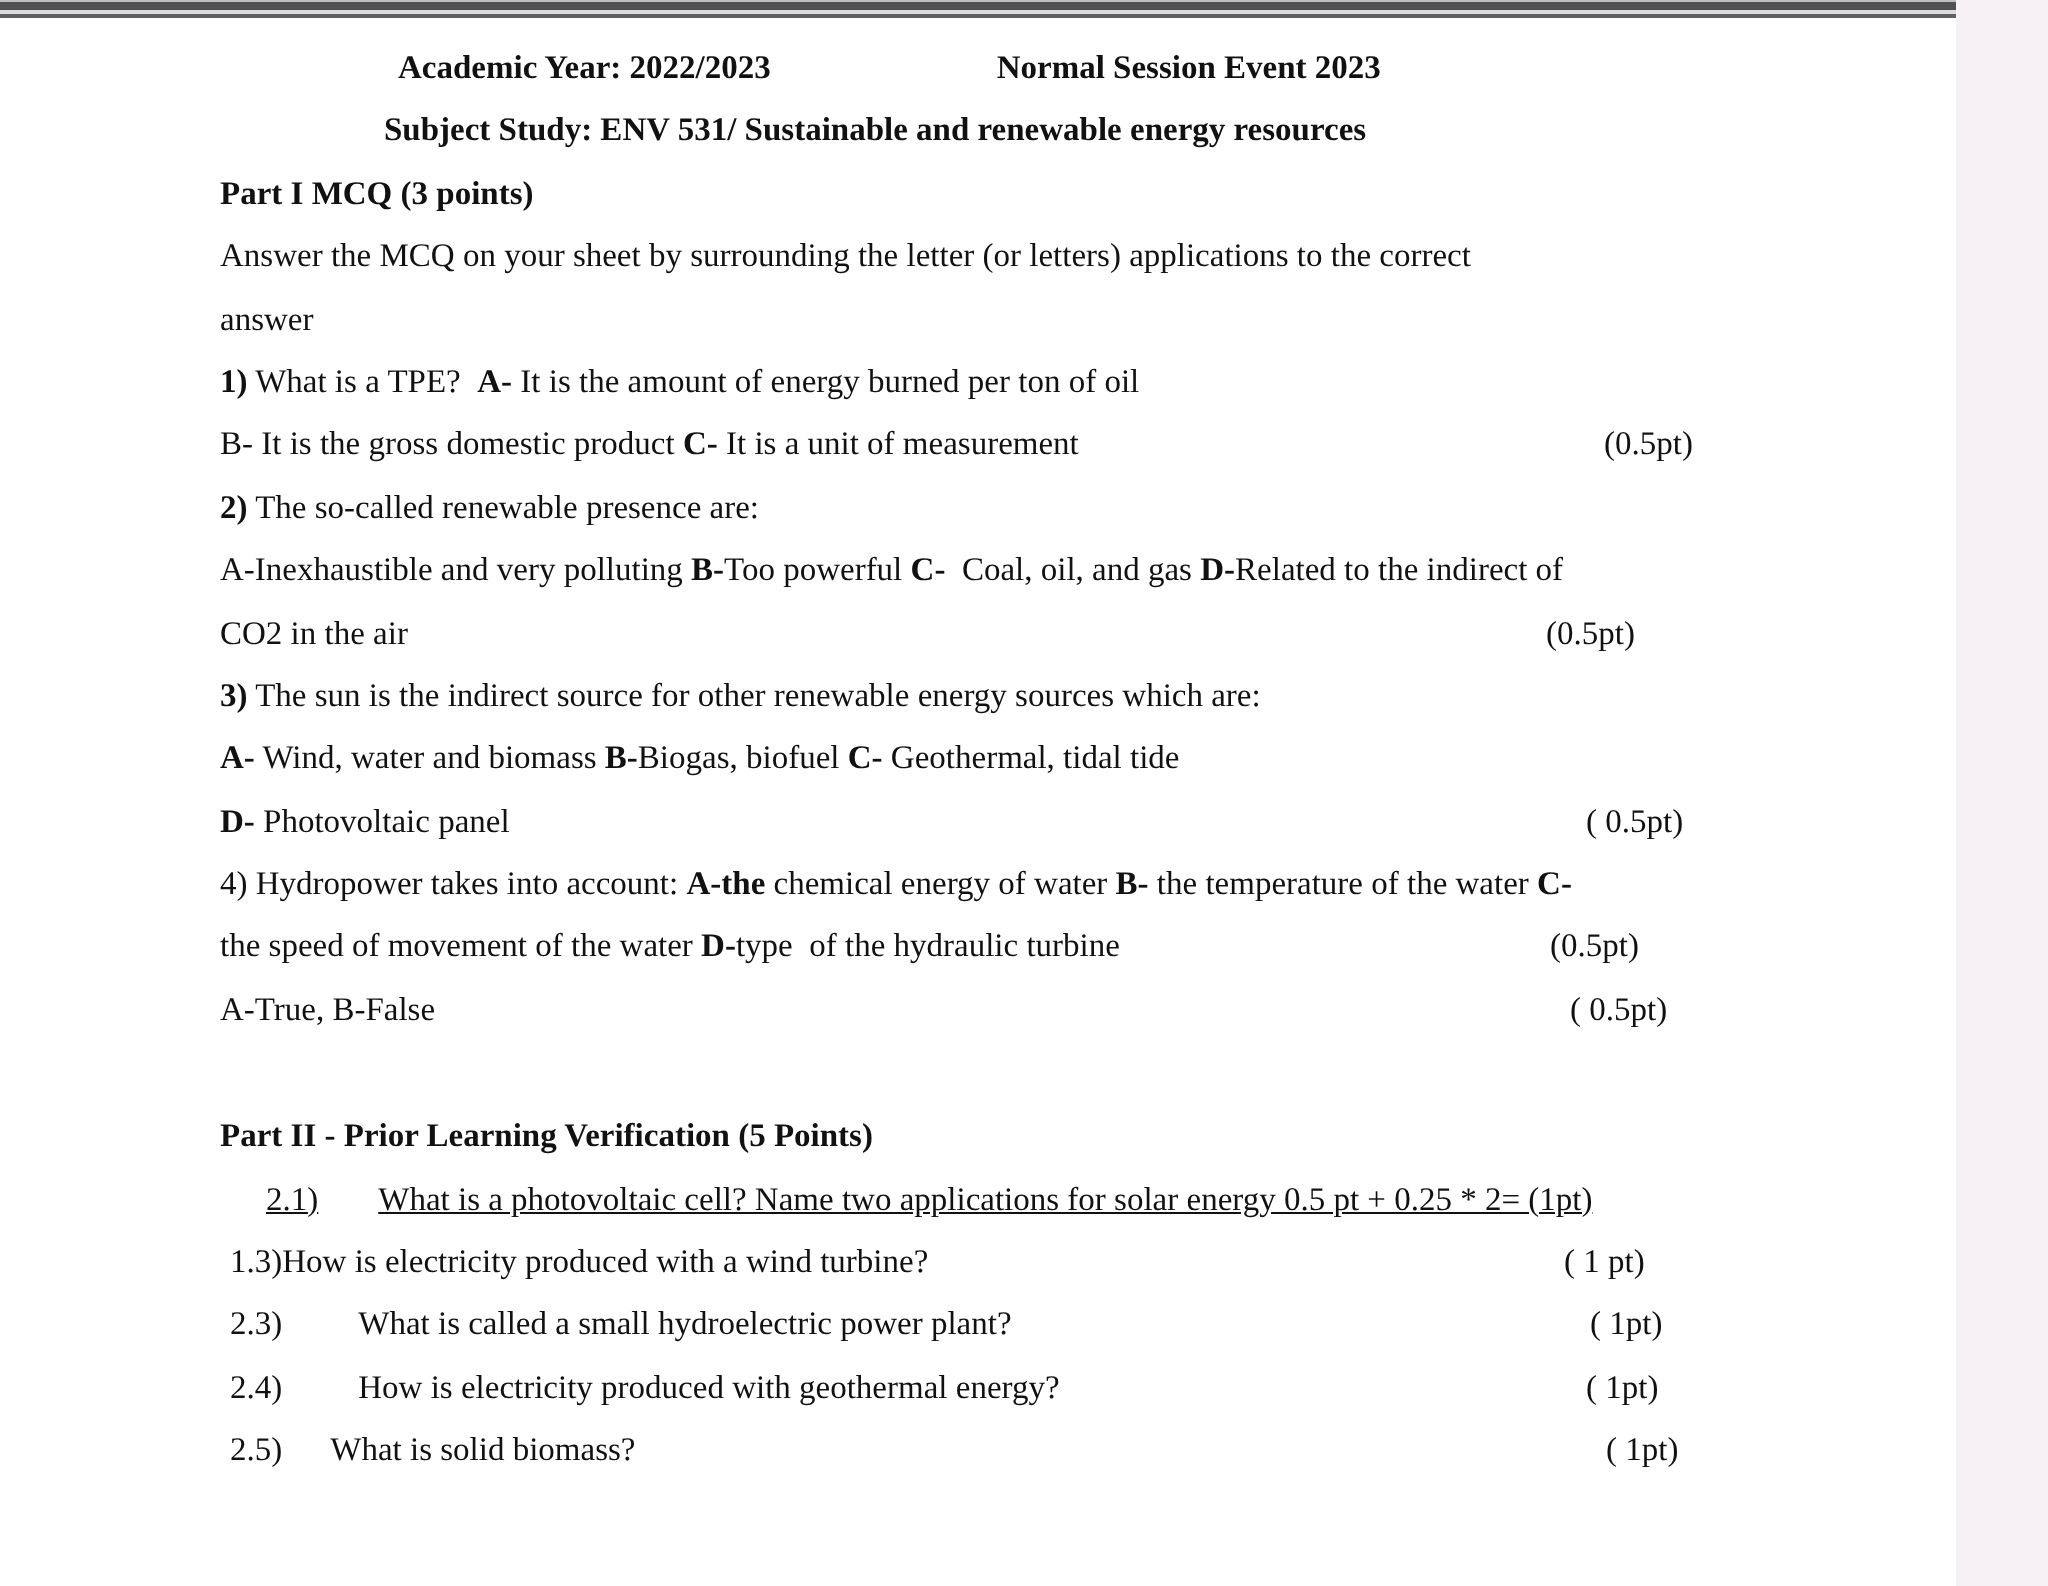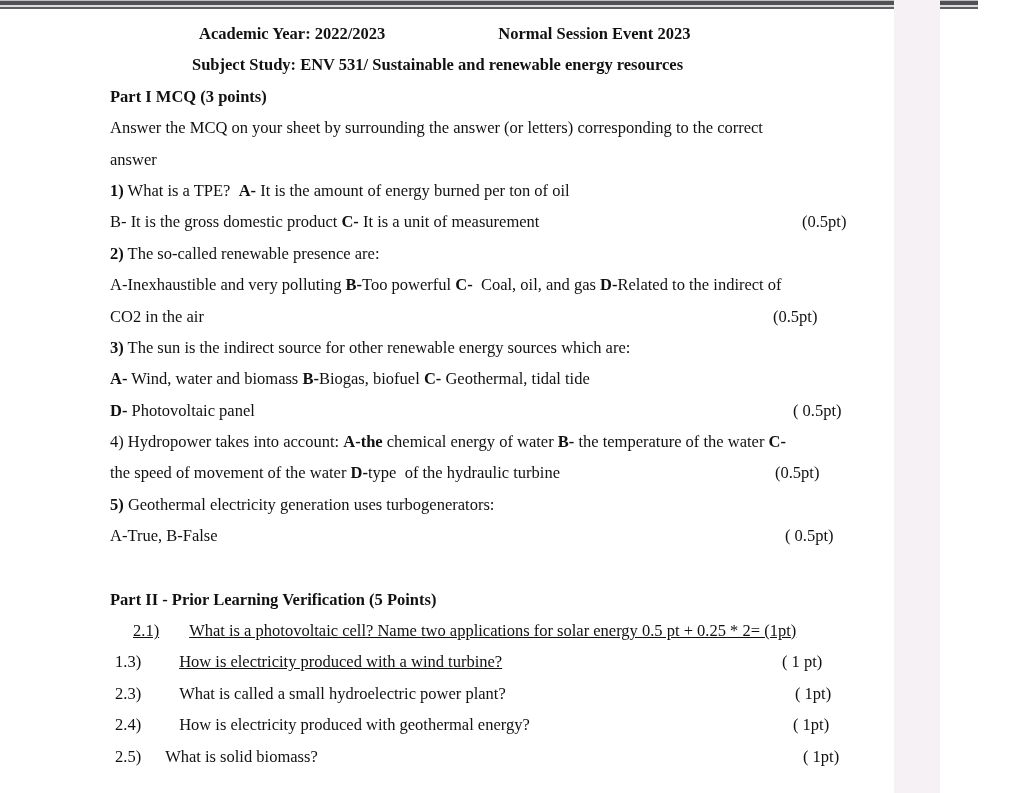--- a/index.html
+++ b/index.html
@@ -5,21 +5,21 @@
   html, body {
     margin: 0;
     padding: 0;
     background: #ffffff;
     width: 1024px;
     height: 793px;
     overflow: hidden;
   }
   .page {
     position: relative;
-    width: 940px;
+    width: 1024px;
     height: 793px;
     background: #ffffff;
     font-family: "Liberation Serif", "DejaVu Serif", serif;
     color: #111111;
   }
   
   .top-bar {
     position: absolute;
     top: 0; left: 0;
     width: 978px;
@@ -67,34 +67,33 @@
     <div class="r1"></div>
     <div class="r2"></div>
     <div class="r3"></div>
     <div class="r4"></div>
   </div>
   <div class="right-strip"></div>
   <div class="doc" id="doc">
       <div class="line" style="padding-left: 89px;"><span class="seg bold">Academic Year: 2022/2023</span><span class="seg bold" style="margin-left: 113px;">Normal Session Event 2023</span></div>
       <div class="line" style="padding-left: 82px;"><span class="seg bold">Subject Study: ENV 531/ Sustainable and renewable energy resources</span></div>
       <div class="line"><span class="seg bold">Part I MCQ (3 points)</span></div>
-      <div class="line"><span class="seg">Answer the MCQ on your sheet by surrounding the answer (or letters) corresponding to the correct</span></div>
+      <div class="line"><span class="seg">Answer the MCQ on your sheet by surrounding the letter (or letters) applications to the correct</span></div>
       <div class="line"><span class="seg">answer</span></div>
       <div class="line"><span class="seg bold">1)</span><span class="seg"> What is a TPE?  </span><span class="seg bold">A-</span><span class="seg"> It is the amount of energy burned per ton of oil</span></div>
       <div class="line"><span class="seg">B- It is the gross domestic product </span><span class="seg bold">C-</span><span class="seg"> It is a unit of measurement</span><span class="pts" style="left: 692px;">(0.5pt)</span></div>
       <div class="line"><span class="seg bold">2)</span><span class="seg"> The so-called renewable presence are:</span></div>
       <div class="line"><span class="seg">A-Inexhaustible and very polluting </span><span class="seg bold">B-</span><span class="seg">Too powerful </span><span class="seg bold">C-</span><span class="seg">  Coal, oil, and gas </span><span class="seg bold">D-</span><span class="seg">Related to the indirect of</span></div>
       <div class="line"><span class="seg">CO2 in the air</span><span class="pts" style="left: 663px;">(0.5pt)</span></div>
       <div class="line"><span class="seg bold">3)</span><span class="seg"> The sun is the indirect source for other renewable energy sources which are:</span></div>
       <div class="line"><span class="seg bold">A-</span><span class="seg"> Wind, water and biomass </span><span class="seg bold">B-</span><span class="seg">Biogas, biofuel </span><span class="seg bold">C-</span><span class="seg"> Geothermal, tidal tide</span></div>
       <div class="line"><span class="seg bold">D-</span><span class="seg"> Photovoltaic panel</span><span class="pts" style="left: 683px;">( 0.5pt)</span></div>
       <div class="line"><span class="seg">4) Hydropower takes into account: </span><span class="seg bold">A-the</span><span class="seg"> chemical energy of water </span><span class="seg bold">B-</span><span class="seg"> the temperature of the water </span><span class="seg bold">C-</span></div>
       <div class="line"><span class="seg">the speed of movement of the water </span><span class="seg bold">D-</span><span class="seg">type  of the hydraulic turbine</span><span class="pts" style="left: 665px;">(0.5pt)</span></div>
-      <div class="line"><span class="seg bold">5)</span><span class="seg"> Geothermal electricity generation uses turbogenerators:</span></div>
       <div class="line"><span class="seg">A-True, B-False</span><span class="pts" style="left: 675px;">( 0.5pt)</span></div>
       <div class="line" style="margin-top: 32px;"><span class="seg bold">Part II - Prior Learning Verification (5 Points)</span></div>
       <div class="line" style="padding-left: 23px; text-decoration: underline;"><span class="seg">2.1)</span><span class="seg" style="margin-left: 30px;">What is a photovoltaic cell? Name two applications for solar energy 0.5 pt + 0.25 * 2= (1pt)</span></div>
-      <div class="line" style="padding-left: 5px;"><span class="seg">1.3)</span><span class="seg" style="margin-left: 38px; text-decoration: underline;">How is electricity produced with a wind turbine?</span><span class="pts" style="left: 672px;">( 1 pt)</span></div>
+      <div class="line" style="padding-left: 5px;"><span class="seg">1.3)</span><span class="seg" style="">How is electricity produced with a wind turbine?</span><span class="pts" style="left: 672px;">( 1 pt)</span></div>
       <div class="line" style="padding-left: 5px;"><span class="seg">2.3)</span><span class="seg" style="margin-left: 38px;">What is called a small hydroelectric power plant?</span><span class="pts" style="left: 685px;">( 1pt)</span></div>
       <div class="line" style="padding-left: 5px;"><span class="seg">2.4)</span><span class="seg" style="margin-left: 38px;">How is electricity produced with geothermal energy?</span><span class="pts" style="left: 683px;">( 1pt)</span></div>
       <div class="line" style="padding-left: 5px;"><span class="seg">2.5)</span><span class="seg" style="margin-left: 24px;">What is solid biomass?</span><span class="pts" style="left: 693px;">( 1pt)</span></div>
     </div>
 </div>
 
 </body></html>

